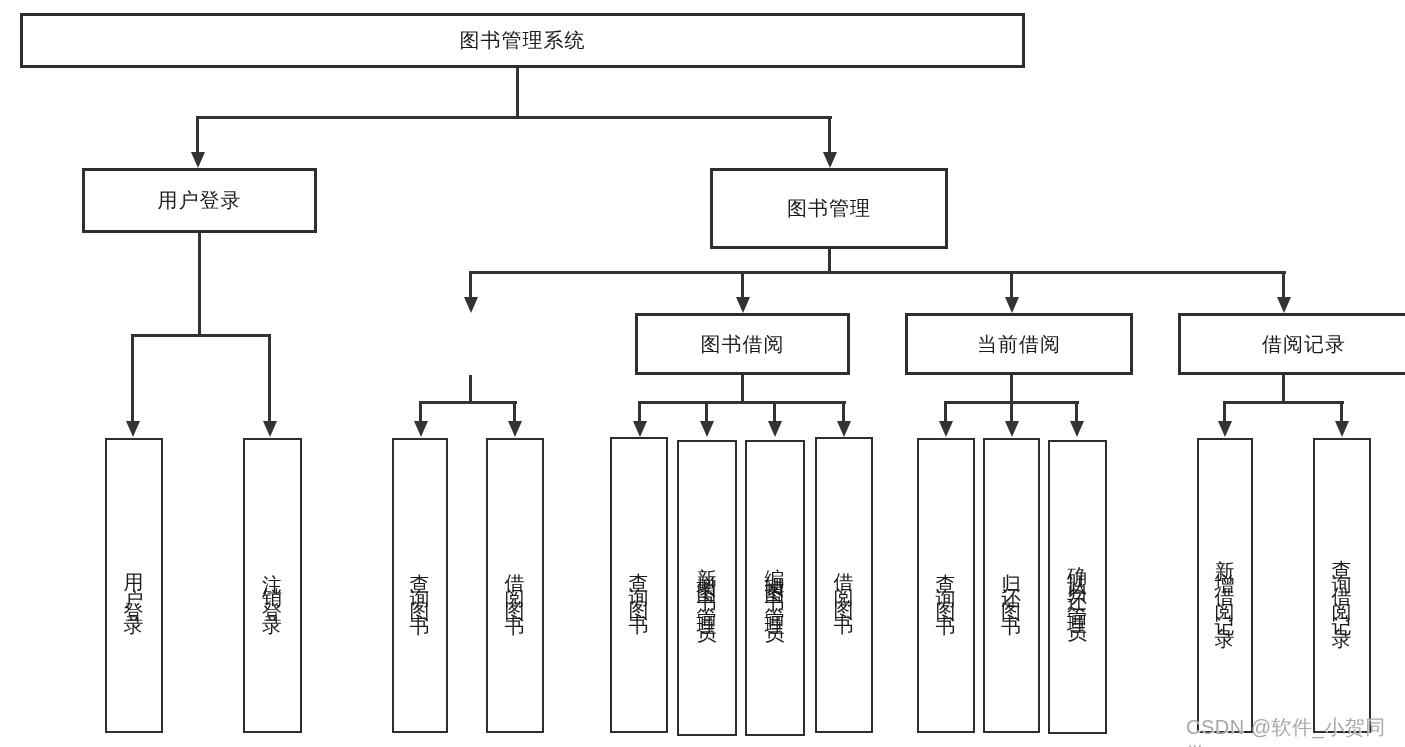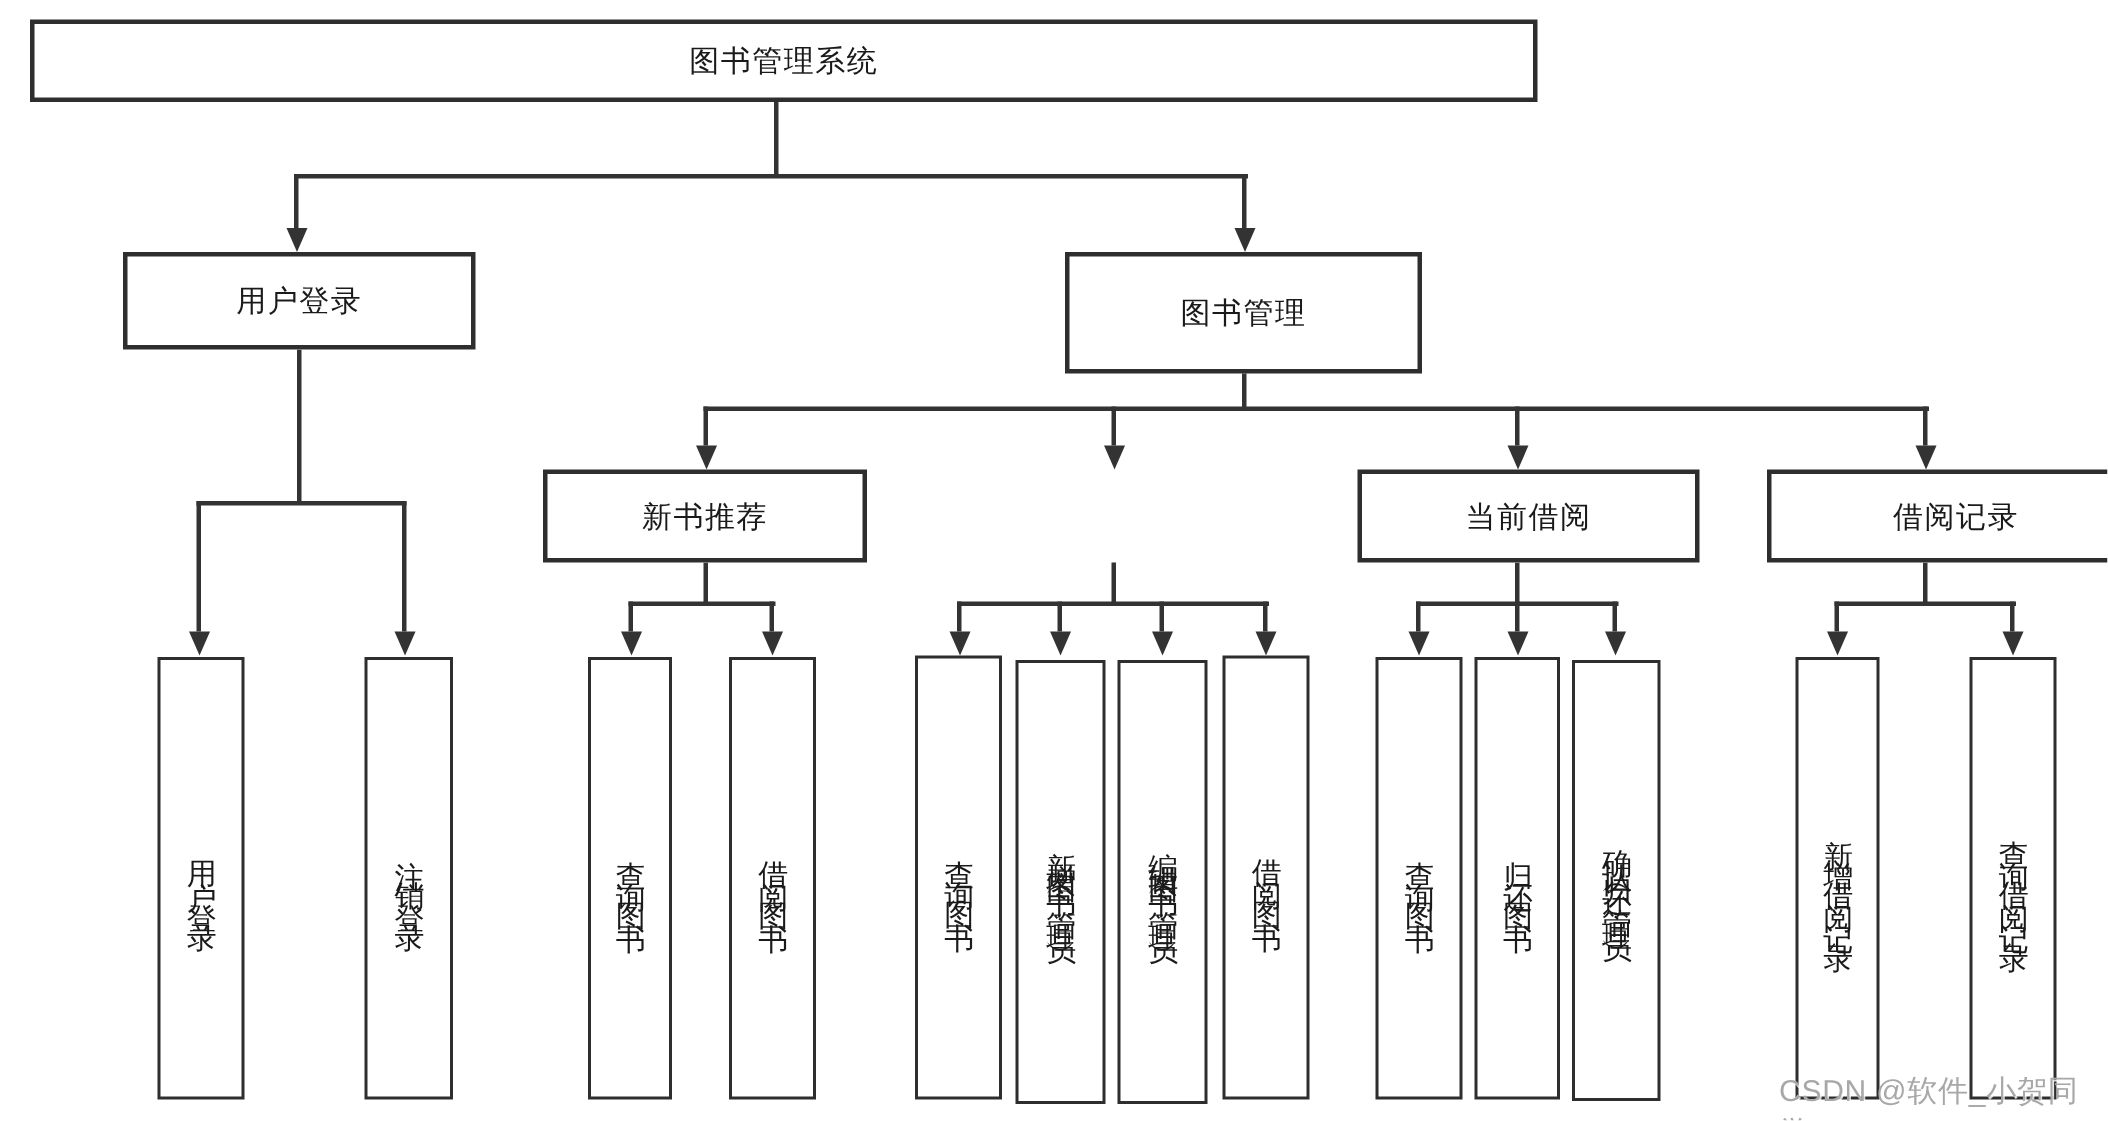--- a/index.html
+++ b/index.html
@@ -39,22 +39,22 @@
     <span>图书管理系统</span>
   </div>
 
   <div class="box" style="left:82px;top:168px;width:235px;height:65px">
     <span>用户登录</span>
   </div>
   <div class="box" style="left:710px;top:168px;width:238px;height:81px">
     <span>图书管理</span>
   </div>
 
-  <div class="box" style="left:362px;top:313px;width:216px;height:62px">
-    <span>新书推荐</span>
+  <div class="box" style="left:635px;top:313px;width:215px;height:62px">
+    <span>图书借阅</span>
   </div>
   <div class="box" style="left:905px;top:313px;width:228px;height:62px">
     <span>当前借阅</span>
   </div>
   <div class="box" style="left:1178px;top:313px;width:252px;height:62px">
     <span>借阅记录</span>
   </div>
 
   <div class="box leaf" style="left:105px;top:438px;width:58px;height:295px">
     <span class="leaf-label">用户登录</span>

